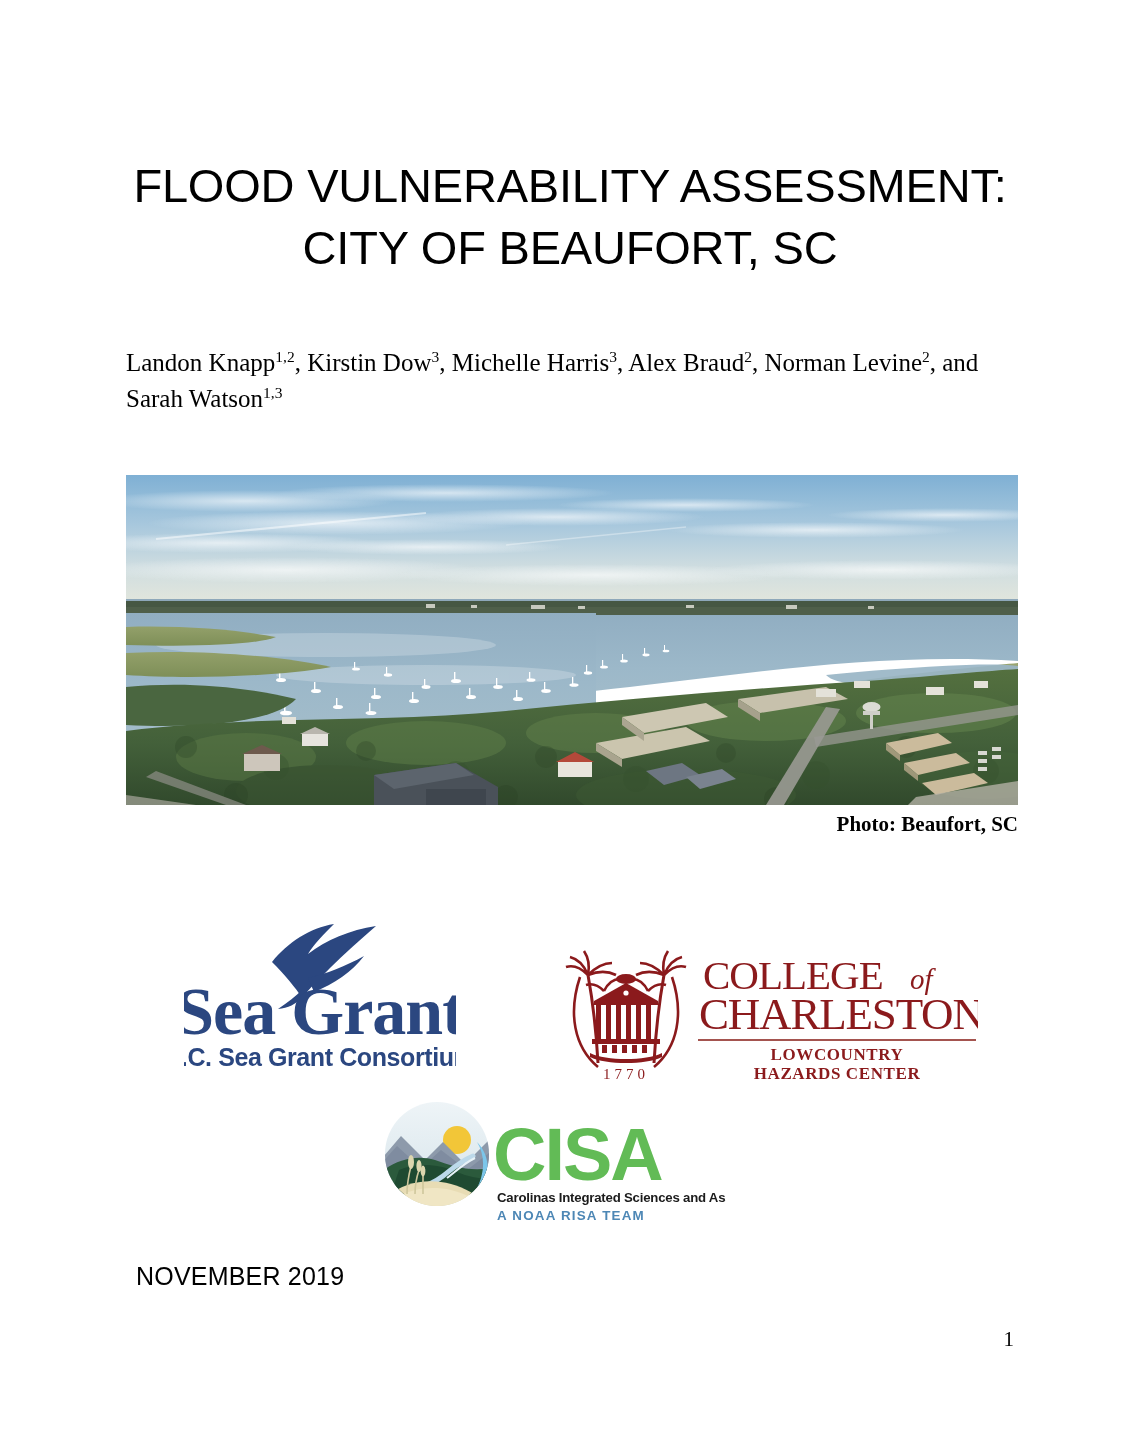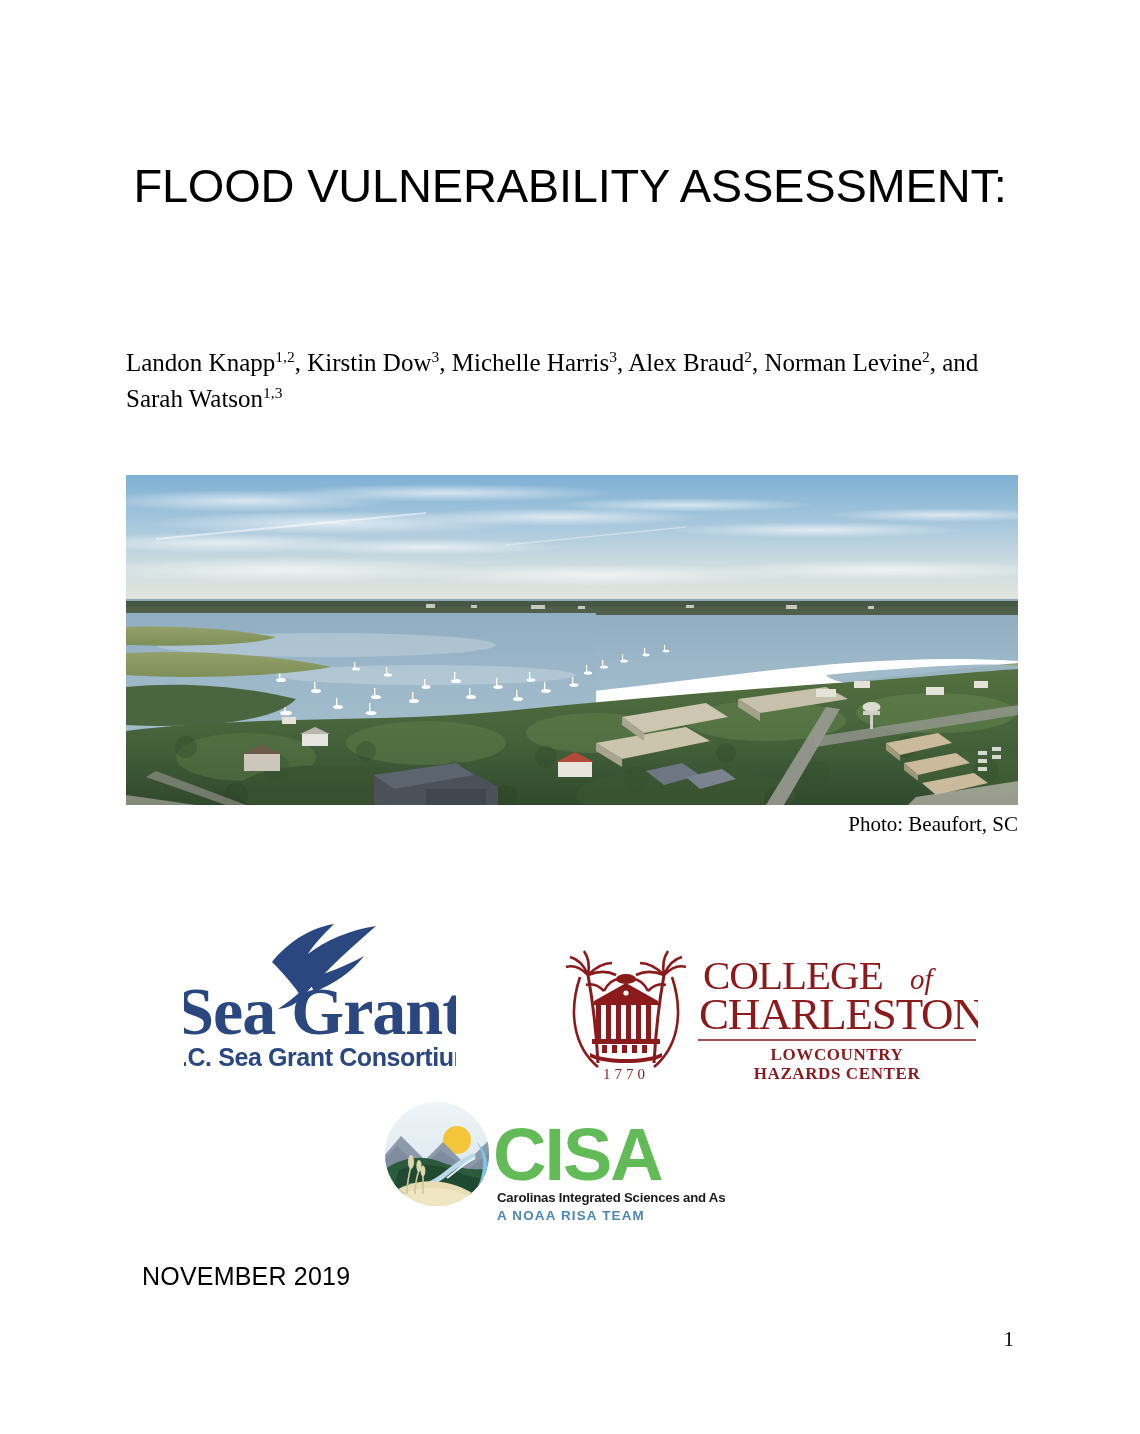--- a/index.html
+++ b/index.html
@@ -76,21 +76,21 @@
   .photo svg { display: block; width: 100%; height: 100%; }
 
   .photo-caption {
     position: absolute;
     left: 126px;
     top: 812px;
     width: 892px;
     text-align: right;
     font-family: "Liberation Serif", serif;
     font-size: 21px;
-    font-weight: normal;
+    font-weight: bold;
     color: #000;
   }
 
   
   .logo-row {
     position: absolute;
     left: 126px;
     top: 900px;
     width: 892px;
     height: 195px;
@@ -123,21 +123,21 @@
     top: 0;
     width: 345px;
     height: 132px;
     text-decoration: underline;
   }
   .logo-row svg, .cisa-wrap svg { display: block; width: 100%; height: 100%; }
 
   
   .doc-date {
     position: absolute;
-    left: 142px;
+    left: 136px;
     top: 1262px;
     font-family: "Liberation Sans", sans-serif;
     font-size: 25px;
     letter-spacing: 0.2px;
     color: #000;
   }
   .page-number {
     position: absolute;
     left: 0;
     top: 1327px;
@@ -148,20 +148,21 @@
     color: #000;
   }
 </style>
 </head>
 <body>
 
 <div class="page">
 
   <div class="title-block">
     <div class="title-line">FLOOD VULNERABILITY ASSESSMENT:</div>
+    <div class="title-line">CITY OF BEAUFORT, SC</div>
   </div>
 
   <div class="authors">
     <span><span>Landon Knapp</span><sup>1,2</sup></span>, <span><span>Kirstin Dow</span><sup>3</sup></span>, <span><span>Michelle Harris</span><sup>3</sup></span>, <span><span>Alex Braud</span><sup>2</sup></span>, <span><span>Norman Levine</span><sup>2</sup></span>, <span><span>and Sarah Watson</span><sup>1,3</sup></span>
   </div>
 
   <div class="photo-wrap">
     <div class="photo">
       <svg viewBox="0 0 892 330" preserveAspectRatio="none" xmlns="http://www.w3.org/2000/svg">
         <defs>

